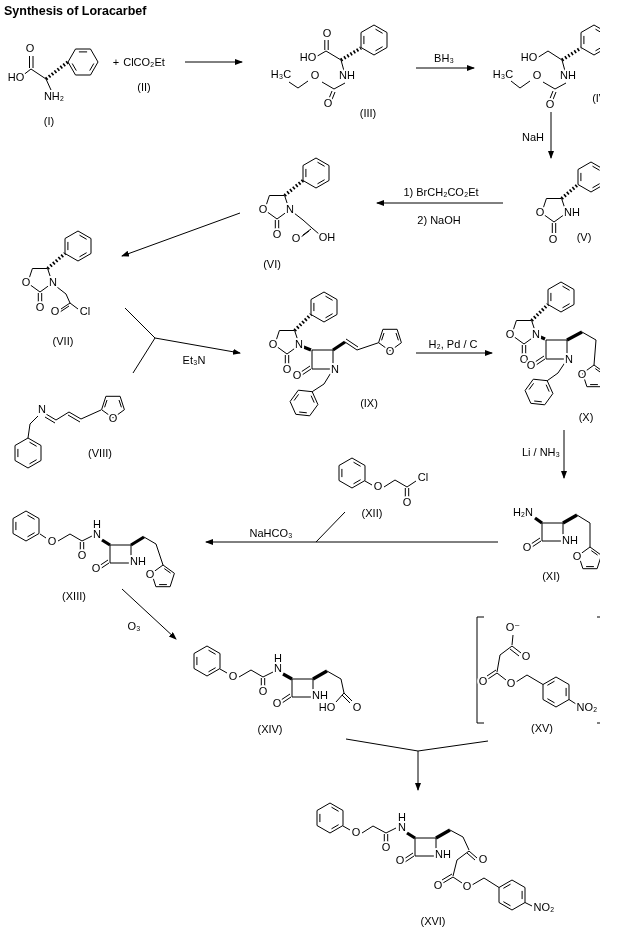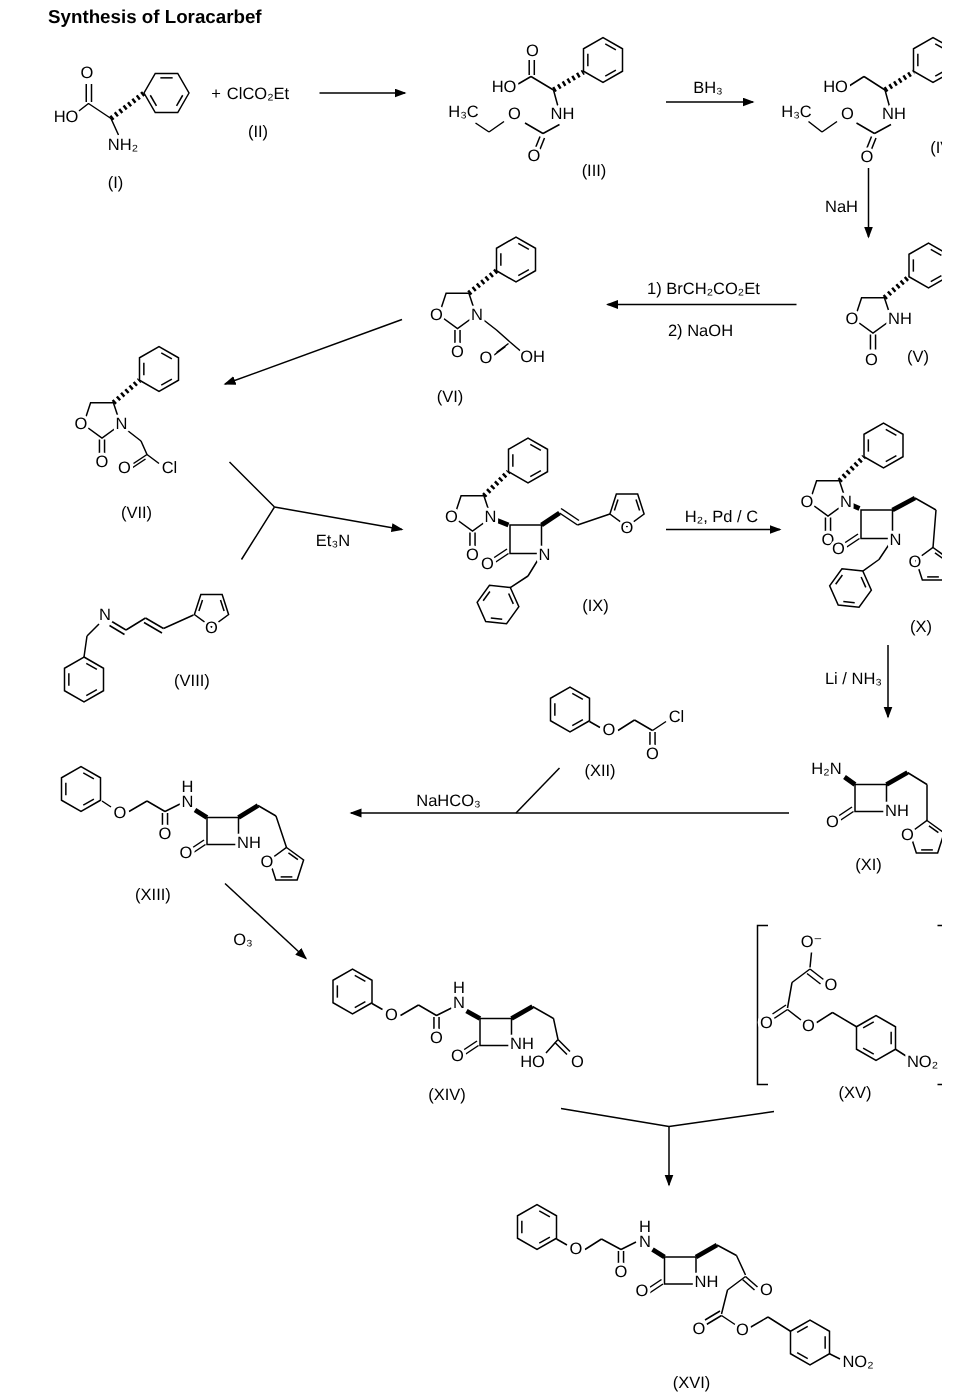--- a/index.html
+++ b/index.html
@@ -1,17 +1,17 @@
 <!DOCTYPE html>
 <html><head>
 <meta charset="utf-8">
 <style>
   html,body{margin:0;padding:0;background:#fff;}
   .page{position:relative;width:600px;height:933px;background:#fff;overflow:hidden;
-        font-family:"Liberation Sans","DejaVu Sans",sans-serif;margin-left:28px;}
+        font-family:"Liberation Sans","DejaVu Sans",sans-serif;}
   svg{position:absolute;left:0;top:0;}
   svg path, svg line, svg polygon, svg polyline{stroke:#000;stroke-width:1;fill:none;}
   svg .wedge{stroke-width:3.2;stroke-linecap:butt;}
   svg .hash{stroke-width:3.4;stroke-dasharray:1.6 2.1;}
   svg text{font:11px "Liberation Sans","DejaVu Sans",sans-serif;fill:#000;stroke:#fff;
            stroke-width:4px;paint-order:stroke;stroke-linejoin:round;text-anchor:middle;}
   svg text.title{font-size:12.5px;font-weight:bold;text-anchor:start;stroke-width:0;}
   svg text.cl{letter-spacing:0;}
 </style>
 </head>

